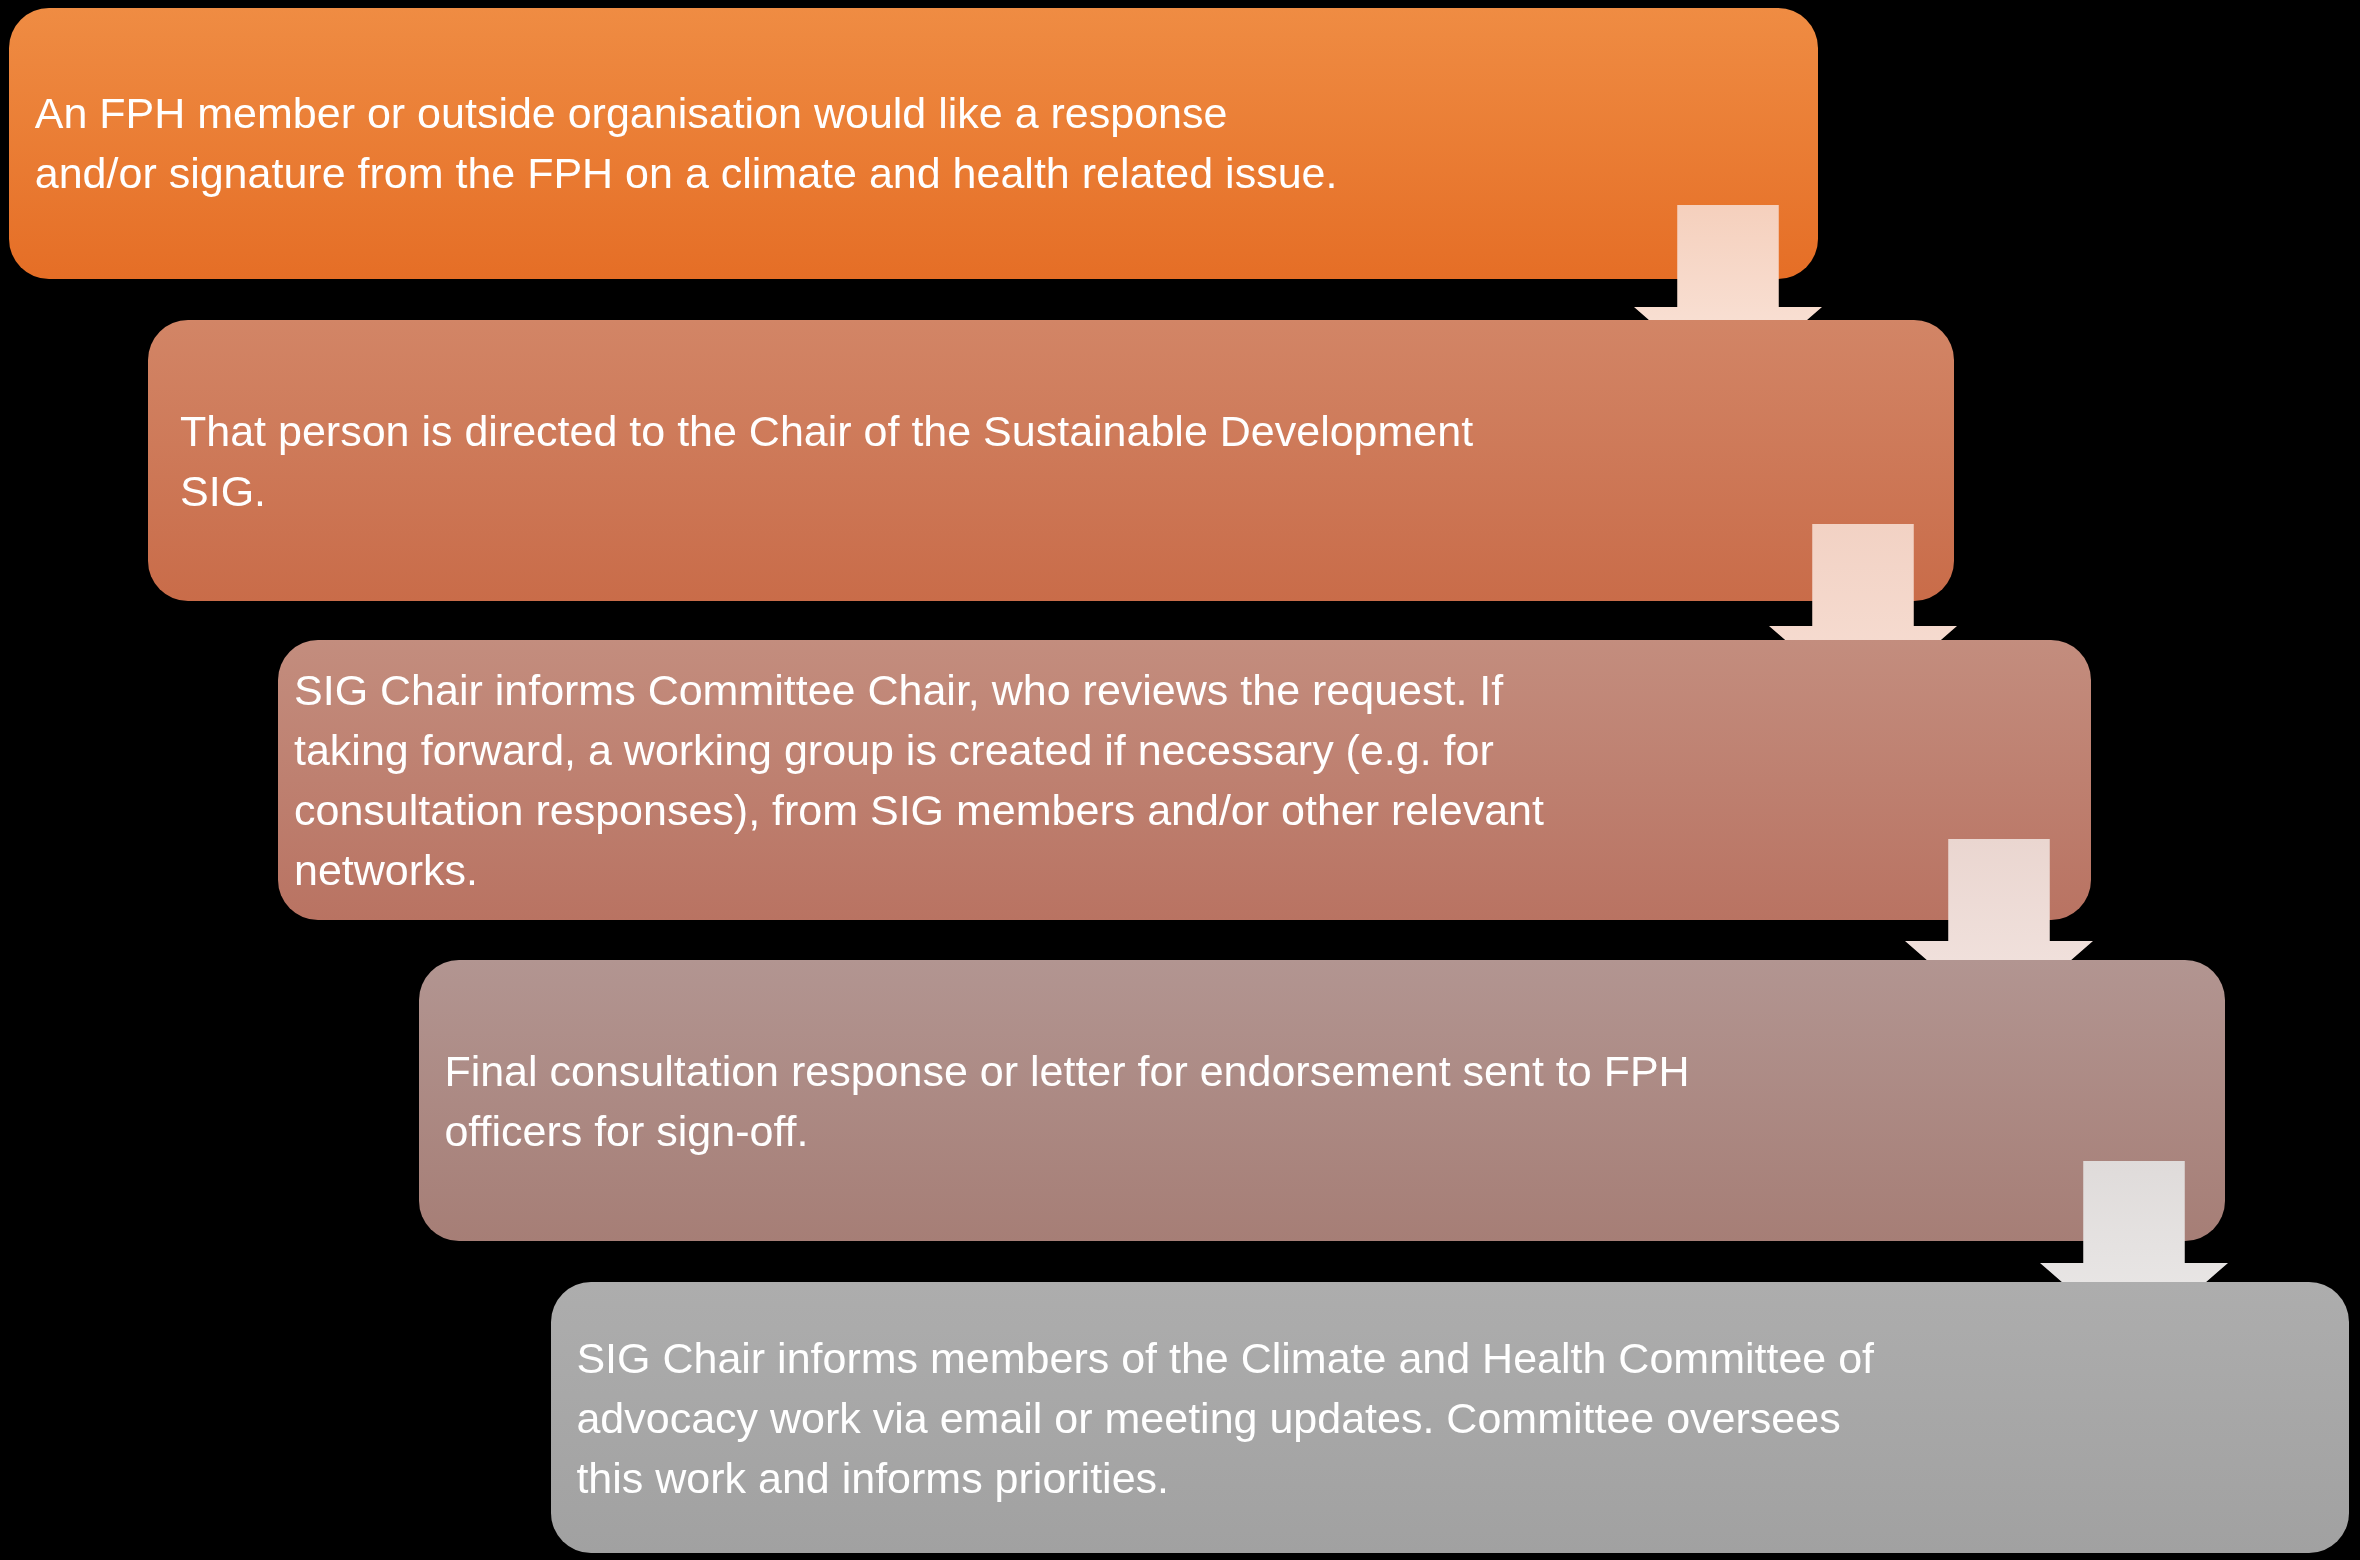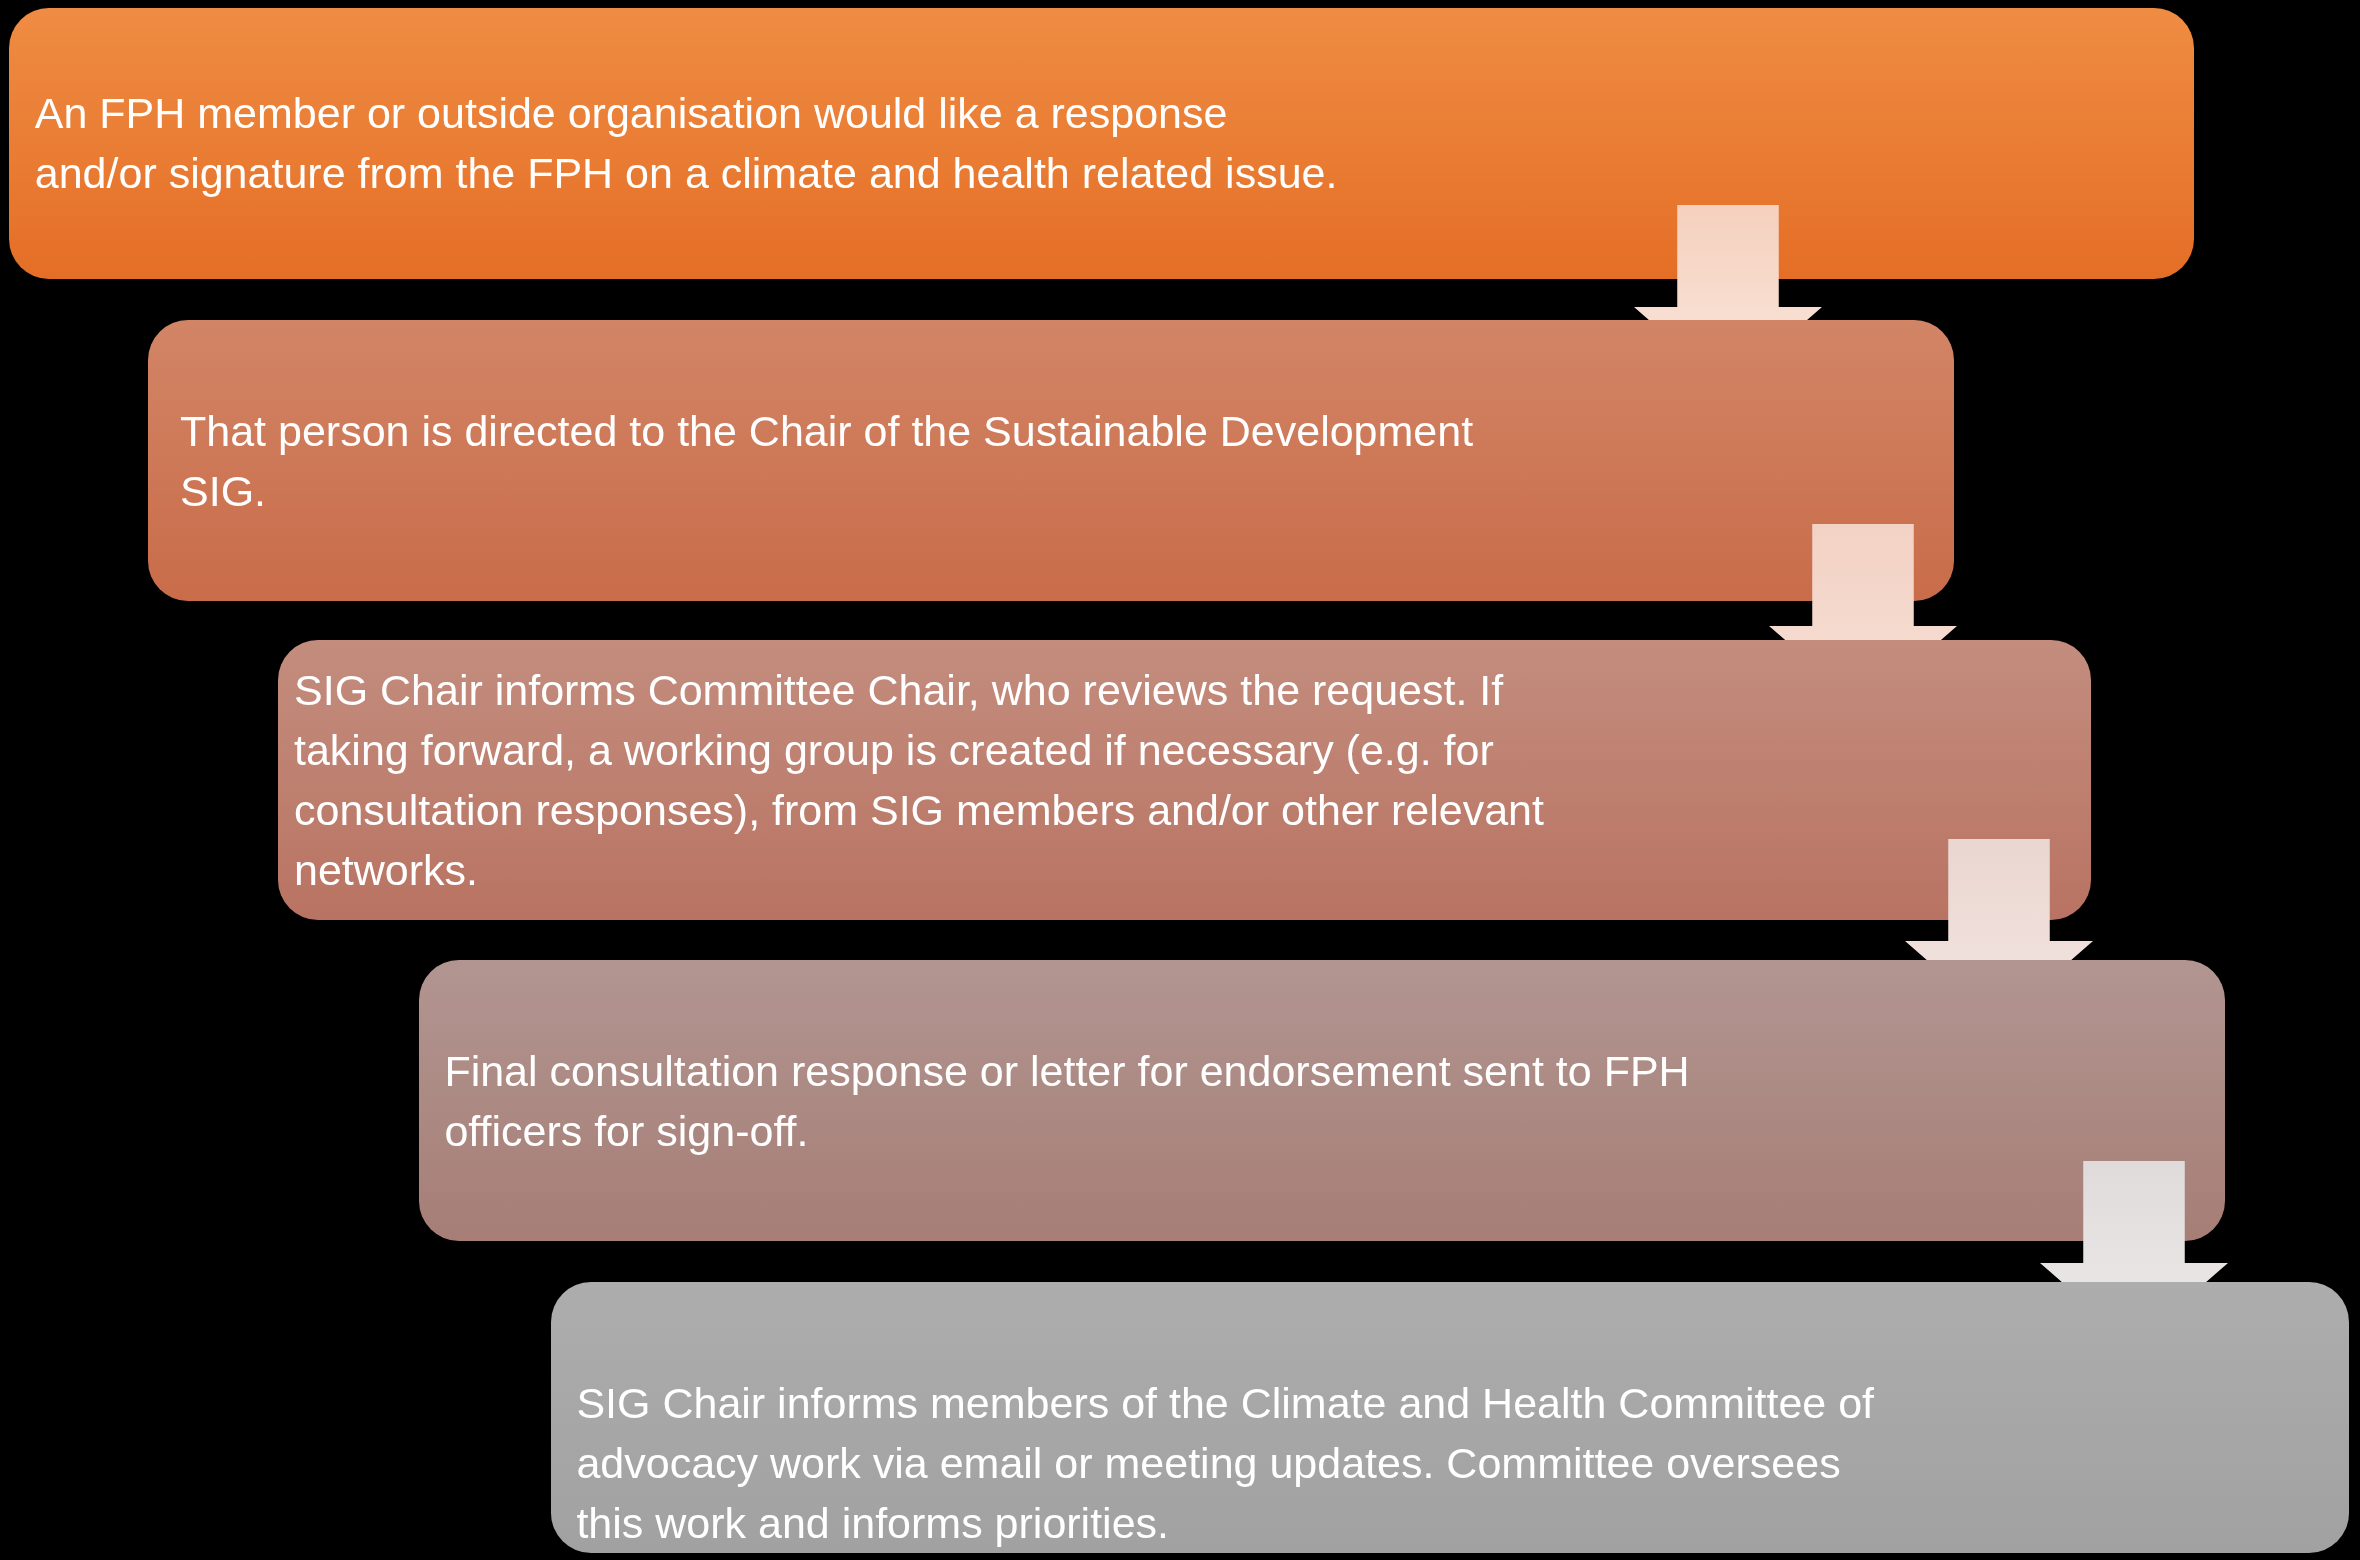--- a/index.html
+++ b/index.html
@@ -24,21 +24,21 @@
     padding-left: 25.4px;
     padding-right: 113px;
   }
   .box-text {
     color: #ffffff;
     font-size: 43px;
     line-height: 60px;
     white-space: pre-line;
     letter-spacing: 0px;
   }
-  .box1 { left: 9.4px;  top: 7.5px;    width: 2185px; height: 271px; }
+  .box1 { left: 9.4px;  top: 7.5px;    width: 1809px; height: 271px; }
   .box2 { left: 148px; top: 320px;  width: 1806px; height: 281px; }
   .box3 { left: 278px; top: 640px;  width: 1813px; height: 280px; }
   .box4 { left: 419px; top: 960px; width: 1806px; height: 281px; }
   .box5 { left: 551px; top: 1282px; width: 1798px; height: 271px; }
 
   .arrow {
     position: absolute;
     width: 188px;
     height: 184px;
     clip-path: polygon(23% 0%, 77% 0%, 77% 55.4%, 100% 55.4%, 50% 100%, 0% 55.4%, 23% 55.4%);
@@ -76,20 +76,20 @@
 
   <div class="arrow arrow3" style="background: linear-gradient(rgb(234, 214, 208), rgb(243, 229, 225));"></div>
 
   <div class="box box4" style="background: linear-gradient(rgb(178, 149, 145), rgb(166, 126, 118));">
     <div class="box-text">Final consultation response or letter for endorsement sent to FPH
 officers for sign-off.</div>
   </div>
 
   <div class="arrow arrow4" style="background: linear-gradient(rgb(223, 219, 218), rgb(236, 234, 233));"></div>
 
-  <div class="box box5" style="background: linear-gradient(rgb(173, 173, 173), rgb(161, 161, 161)); align-items: flex-end;">
+  <div class="box box5" style="background: linear-gradient(rgb(173, 173, 173), rgb(161, 161, 161));">
     <div class="box-text">SIG Chair informs members of the Climate and Health Committee of
 advocacy work via email or meeting updates. Committee oversees
 this work and informs priorities.</div>
   </div>
 
 </div>
 
 
 </body></html>

